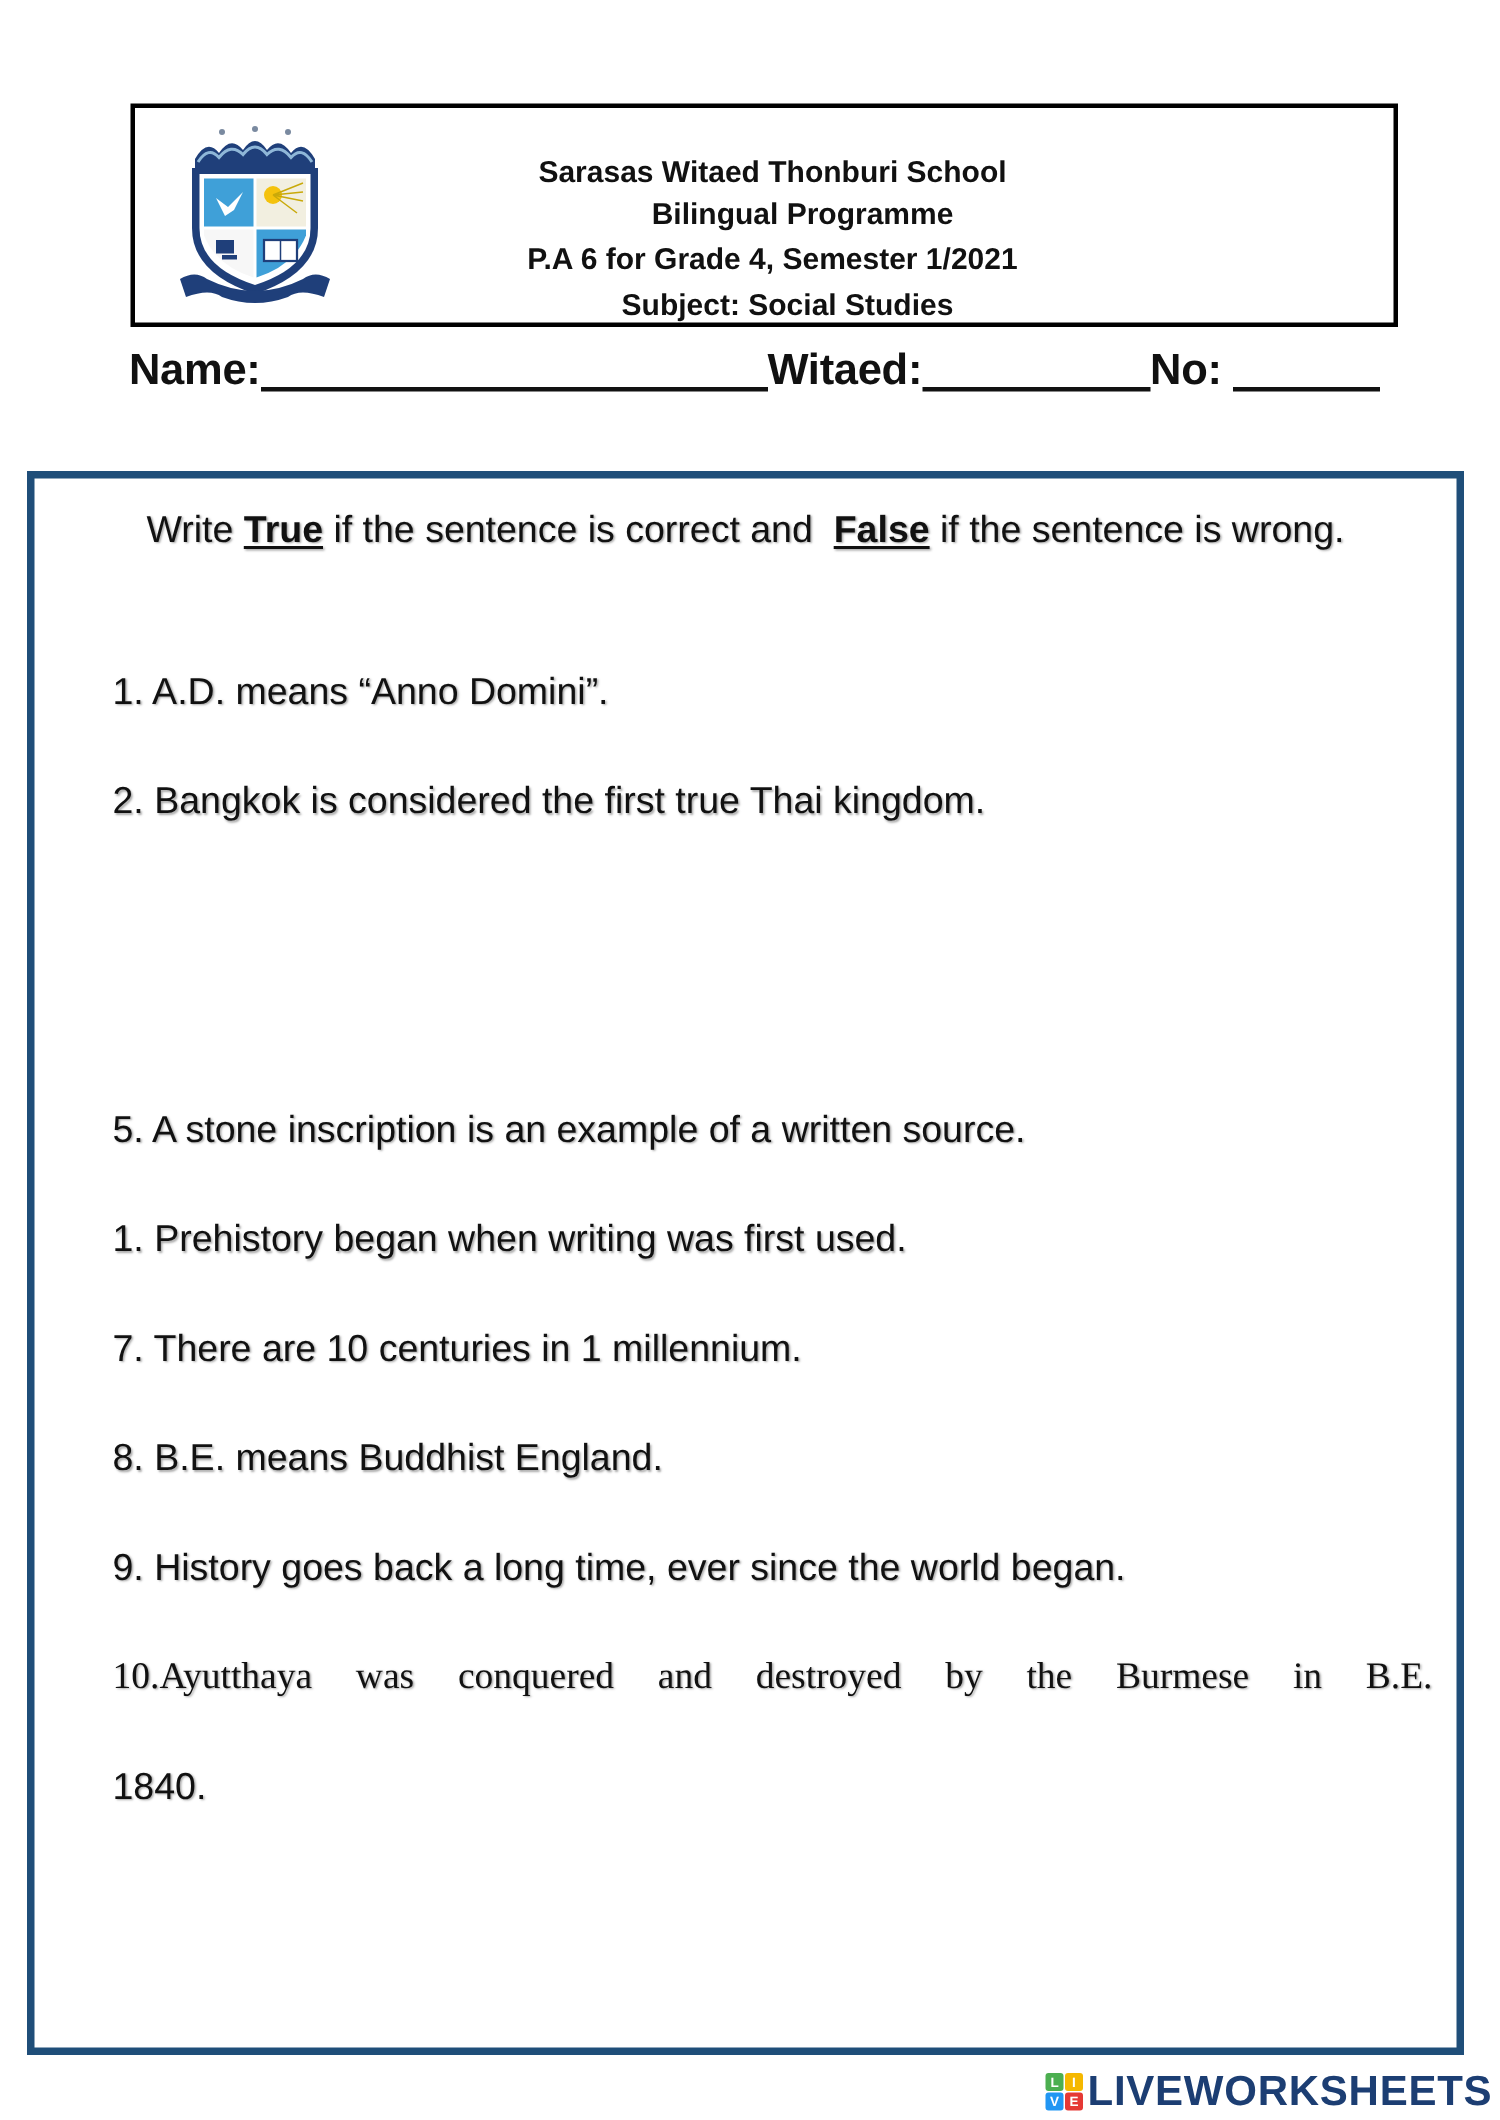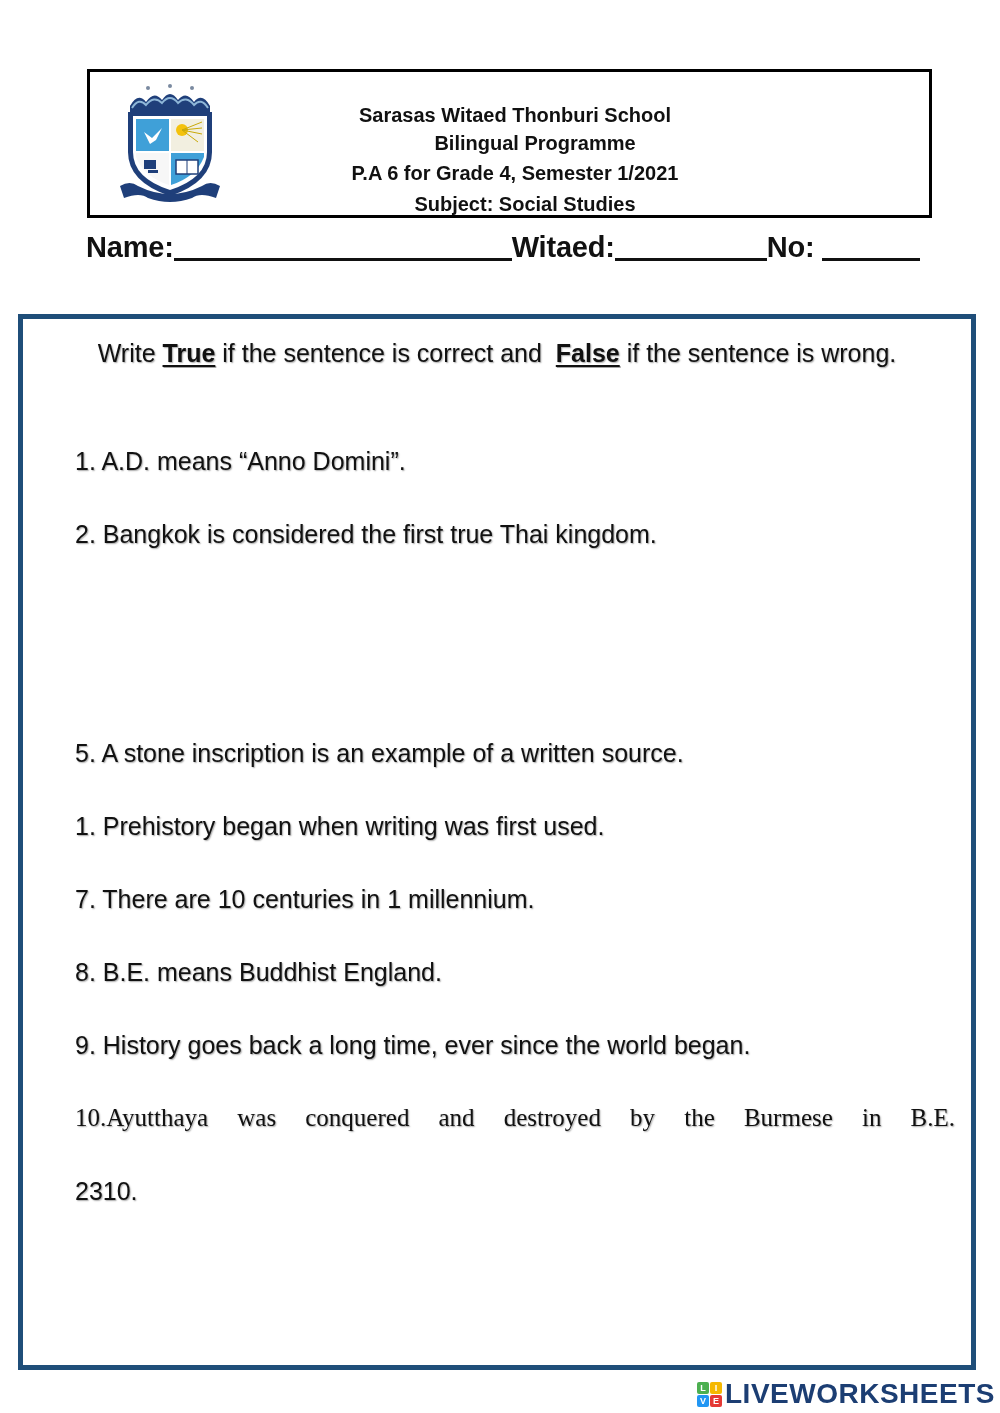--- a/index.html
+++ b/index.html
@@ -108,21 +108,21 @@
   </div>
 
   <div class="q" style="top:128px">1. A.D. means “Anno Domini”.</div>
   <div class="q" style="top:201px">2. Bangkok is considered the first true Thai kingdom.</div>
   <div class="q" style="top:420px">5.  A stone inscription is an example of a written source.</div>
   <div class="q" style="top:493px">1. Prehistory began when writing was first used.</div>
   <div class="q" style="top:566px">7. There are 10 centuries in 1 millennium.</div>
   <div class="q" style="top:639px">8. B.E. means Buddhist England.</div>
   <div class="q" style="top:712px">9. History goes back a long time, ever since the world began.</div>
   <div class="q q10" style="top:785px">10.Ayutthaya was conquered and destroyed by the Burmese in B.E.</div>
-  <div class="q" style="top:858px">2310.</div>
+  <div class="q" style="top:858px">1840.</div>
 </div>
 
 <div class="brand">
   <div class="brand-tiles">
     <div class="tile" style="background:#4caf50">L</div>
     <div class="tile" style="background:#f5b800">I</div>
     <div class="tile" style="background:#2196f3">V</div>
     <div class="tile" style="background:#e53935">E</div>
   </div>
   <span class="brand-text">LIVEWORKSHEETS</span>

